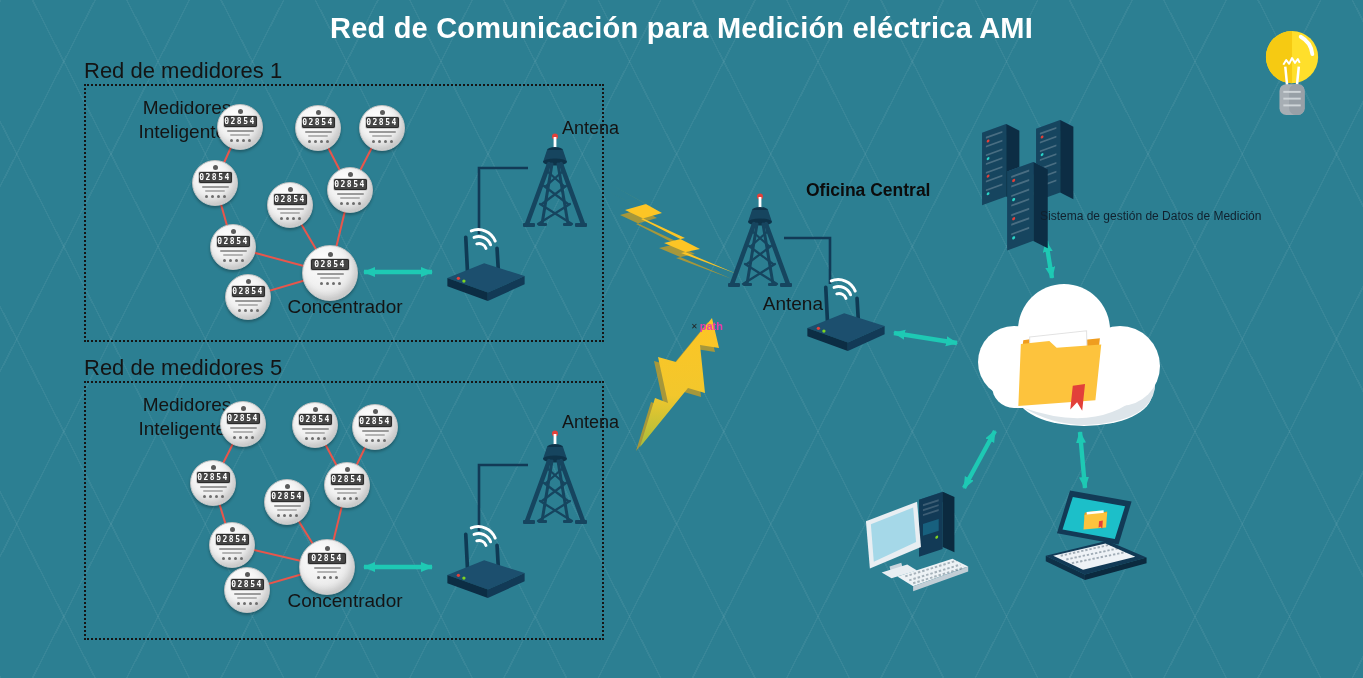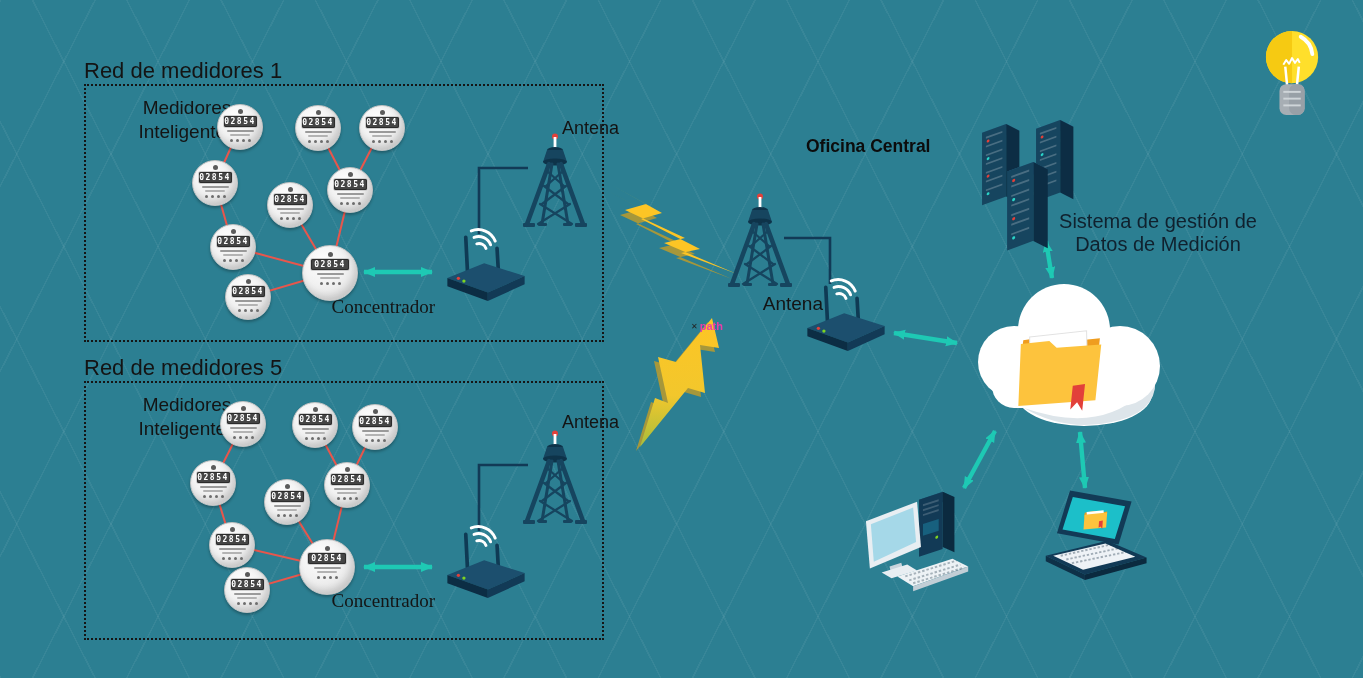--- a/index.html
+++ b/index.html
@@ -15,24 +15,24 @@
       repeating-linear-gradient(117deg, rgba(255,255,255,0.055) 0 1.5px, transparent 1.5px 84px);
   }
   .abs{position:absolute;}
   #title{
     top:12px;left:0;width:1363px;text-align:center;
     color:#ffffff;font-size:29px;font-weight:bold;letter-spacing:.2px;
   }
   .net-label{color:#141414;font-size:22px;}
   .net-box{border:2px dotted #151515;background:transparent;}
   .meters-label{color:#141414;font-size:19px;text-align:center;line-height:1.25;width:190px;}
-  .conc-label{color:#141414;font-size:19px;text-align:right;width:180px;font-family:Liberation Serif, serif;}
+  .conc-label{color:#141414;font-size:19px;text-align:center;width:180px;}
   .antena-label{color:#141414;font-size:18px;text-align:right;width:130px;}
-  #office-label{color:#0c0c0c;font-size:17.5px;font-weight:bold;}
-  #system-label{color:#10212e;font-size:20px;text-align:center;width:236px;line-height:1.15;}
+  #office-label{color:#0c0c0c;font-size:17.5px;font-weight:bold;margin-top:44px;}
+  #system-label{color:#10212e;font-size:12px;width:236px;line-height:1.15;}
   #source-label{color:#10293a;font-size:19px;}
   #path-artifact{font-size:11px;color:#e83ea8;font-weight:bold;margin-left:6px;}
   #path-artifact .x-mark{color:#222;font-size:8px;font-weight:normal;margin-right:2px;vertical-align:1px;}
 
   svg.icon{position:absolute;overflow:visible;}
   #overlay{position:absolute;left:0;top:0;pointer-events:none;}
   .medge{stroke:var(--red,#e8564c);stroke-width:2;}
   .cable{fill:none;stroke:var(--navy,#123a56);stroke-width:2.6;}
   .arrow{stroke:var(--teal,#1ec9b4);stroke-width:4.4;}
   .arrow-head{fill:var(--teal,#1ec9b4);}
@@ -176,20 +176,21 @@
     <polyline class="cable" points="784,238 830,238 830,284"></polyline>
 
     <line class="arrow" x1="364" y1="272" x2="432" y2="272" marker-start="url(#ah)" marker-end="url(#ah)"></line>
     <line class="arrow" x1="364" y1="567" x2="432" y2="567" marker-start="url(#ah)" marker-end="url(#ah)"></line>
     <line class="arrow" x1="894" y1="333" x2="957" y2="343" marker-start="url(#ah)" marker-end="url(#ah)"></line>
     <line class="arrow" x1="1046" y1="241" x2="1052" y2="278" marker-start="url(#ah)" marker-end="url(#ah)"></line>
     <line class="arrow" x1="995" y1="431" x2="964" y2="488" marker-start="url(#ah)" marker-end="url(#ah)"></line>
     <line class="arrow" x1="1080" y1="432" x2="1085" y2="488" marker-start="url(#ah)" marker-end="url(#ah)"></line>
   </svg>
 
+  <div id="title" class="abs">Red de Comunicación para Medición eléctrica AMI</div>
 
   <svg class="icon" style="left:1264px;top:24px;width:58px;height:99px" viewBox="0 0 60 102">
     <circle cx="29" cy="34" r="27" fill="#ffdf2b"></circle>
     <path d="M29,7 A27,27 0 0 0 29,61 Z" fill="#f6ca12"></path>
     <path d="M38,13 A23,23 0 0 1 50,31" stroke="#ffffff" stroke-width="4" fill="none" stroke-linecap="round"></path>
     <path d="M20,42 l3,-5 l3,4 l3,-6 l3,5 l3,-4 l2,4" stroke="#ffffff" stroke-width="2" fill="none" stroke-linejoin="round"></path>
     <path d="M22,44 L24,64 M36,44 L34,64" stroke="#ffffff" stroke-width="2.6"></path>
     <rect x="16" y="62" width="26" height="32" rx="7" fill="#a7aeb4"></rect>
     <rect x="26" y="62" width="16" height="32" rx="7" fill="#98a0a7"></rect>
     <g stroke="#cfd5d9" stroke-width="2">

